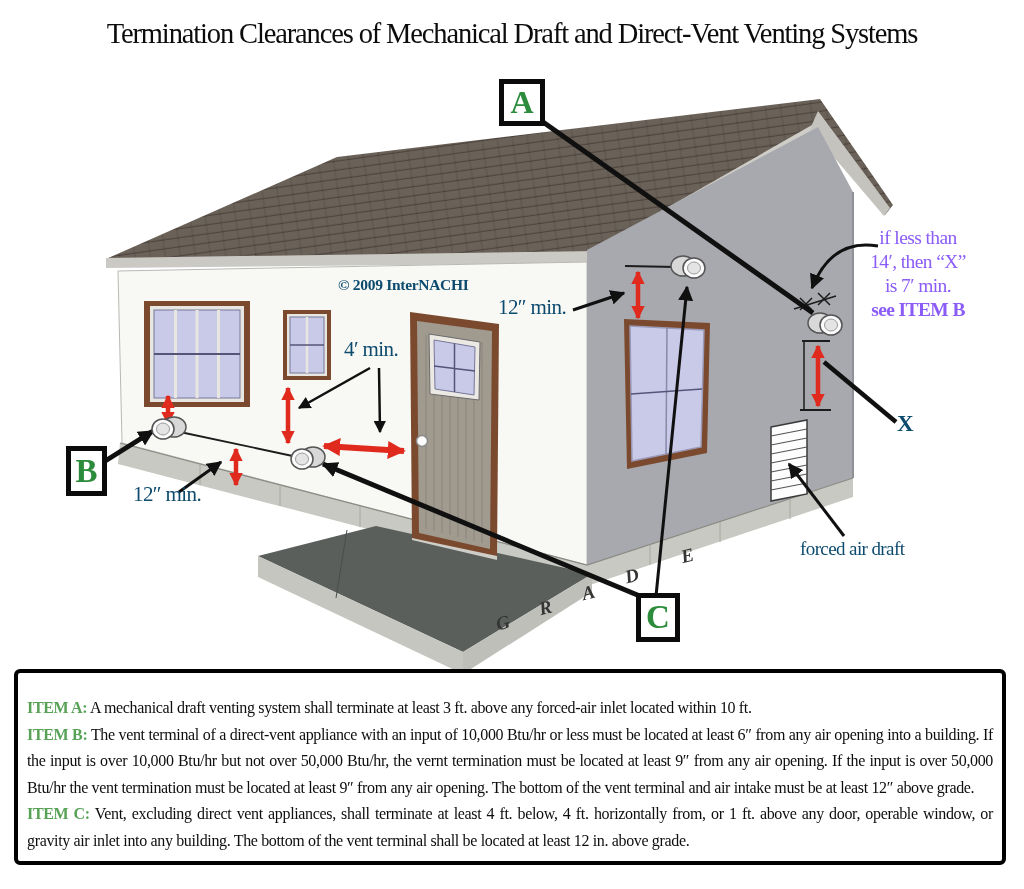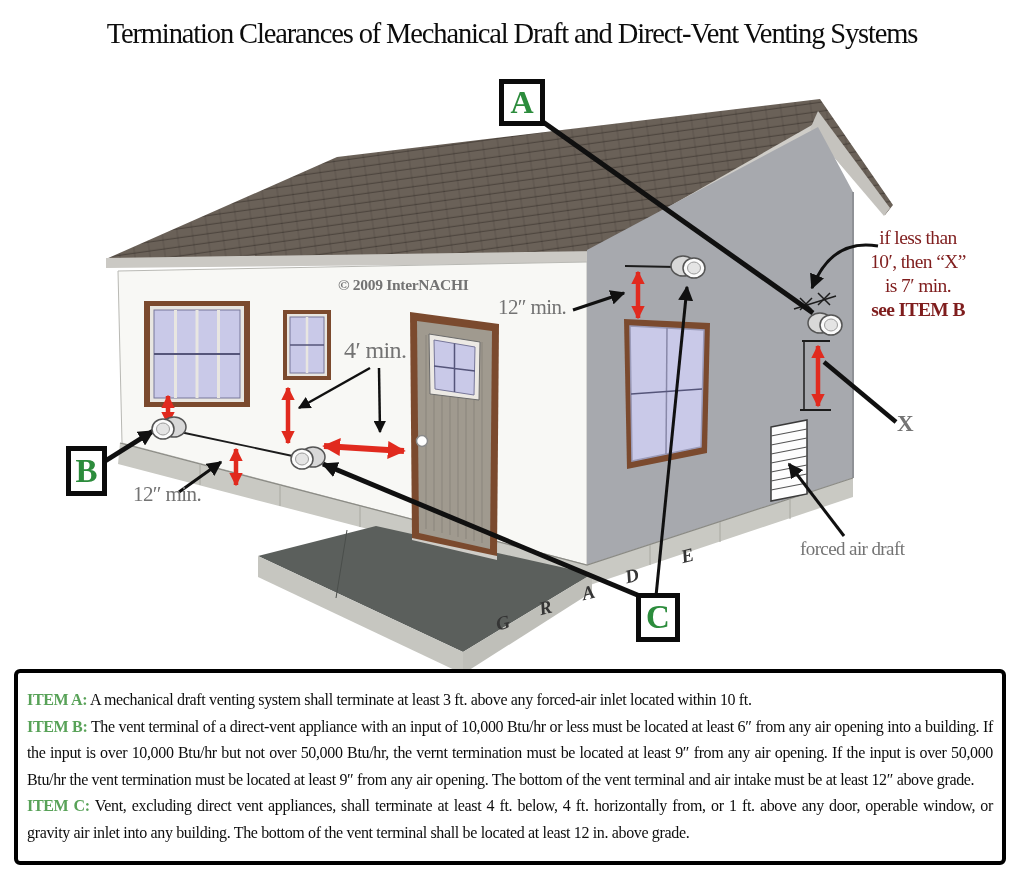--- a/index.html
+++ b/index.html
@@ -2,41 +2,41 @@
 <html><head>
 <meta charset="utf-8">
 <style>
   html,body{margin:0;padding:0;background:#ffffff;}
   .stage{position:relative;width:1024px;height:889px;background:#ffffff;overflow:hidden;
          font-family:Liberation Serif, serif;color:#111;}
   .stage svg{position:absolute;left:0;top:0;}
   .title{position:absolute;left:0;top:16px;width:1024px;text-align:center;
          font-size:30px;font-weight:500;letter-spacing:-1.2px;color:#0c0c0c;
          transform:scaleX(.95);white-space:nowrap;}
-  .lbl{position:absolute;white-space:nowrap;font-weight:500;letter-spacing:-0.6px;color:#737373;}
+  .lbl{position:absolute;white-space:nowrap;font-weight:500;letter-spacing:-0.6px;color:#0c4a6e;}
   .copyright{left:338px;top:276px;font-size:15.5px;font-weight:700;letter-spacing:-0.3px;}
   .min12top{left:498px;top:295px;font-size:21px;}
-  .min4{left:344px;top:337px;font-size:24px;}
+  .min4{left:344px;top:337px;font-size:21px;}
   .min12left{left:133px;top:482px;font-size:21px;}
   .xlabel{left:897px;top:411px;font-size:23px;font-weight:600;}
   .fai{left:800px;top:538px;font-size:19px;}
   .note{position:absolute;left:850px;top:226px;width:136px;text-align:center;
-        font-size:19.5px;line-height:24px;letter-spacing:-0.6px;color:#7f1d1d;}
+        font-size:19.5px;line-height:24px;letter-spacing:-0.6px;color:#8b5cf6;}
   .note .b{font-weight:700;}
   .marker-box{position:absolute;background:#fff;border:5px solid #0b0b0b;
               display:flex;align-items:center;justify-content:center;
               font-weight:700;color:#2c8c3c;box-sizing:border-box;}
   .mbox-a{left:499px;top:79px;width:46px;height:47px;font-size:32px;}
   .mbox-b{left:66px;top:446px;width:41px;height:50px;font-size:33px;}
   .mbox-c{left:636px;top:593px;width:44px;height:49px;font-size:33px;}
   .grade-letter{position:absolute;font-size:19px;font-weight:700;font-style:italic;
                 color:#353535;transform:rotate(-14deg);}
   .items-box{position:absolute;left:14px;top:669px;width:992px;height:196px;
              box-sizing:border-box;border:4px solid #000;border-radius:6px;background:#fff;
-             padding:14px 9px 0 9px;}
+             padding:22px 9px 0 9px;}
   .item{margin:0;font-size:16px;line-height:26.5px;letter-spacing:-0.35px;
         text-align:justify;color:#0d0d0d;}
   .item .ilabel{color:#58a258;font-weight:700;}
 </style>
 </head>
 <body>
 
 <div class="stage">
 
   <svg width="1024" height="889" viewBox="0 0 1024 889">
@@ -168,21 +168,21 @@
   <div class="title">Termination Clearances of Mechanical Draft and Direct-Vent Venting Systems</div>
   <div class="lbl copyright">© 2009 InterNACHI</div>
   <div class="lbl min12top">12″ min.</div>
   <div class="lbl min4">4′ min.</div>
   <div class="lbl min12left">12″ min.</div>
   <div class="lbl xlabel">X</div>
   <div class="lbl fai">forced air draft</div>
 
   <div class="note">
     <div>if less than</div>
-    <div>10′, then “X”</div>
+    <div>14′, then “X”</div>
     <div>is 7′ min.</div>
     <div class="b">see ITEM B</div>
   </div>
 
   <div class="marker-box mbox-a">
     <span>A</span>
   </div>
   <div class="marker-box mbox-b">
     <span>B</span>
   </div>

